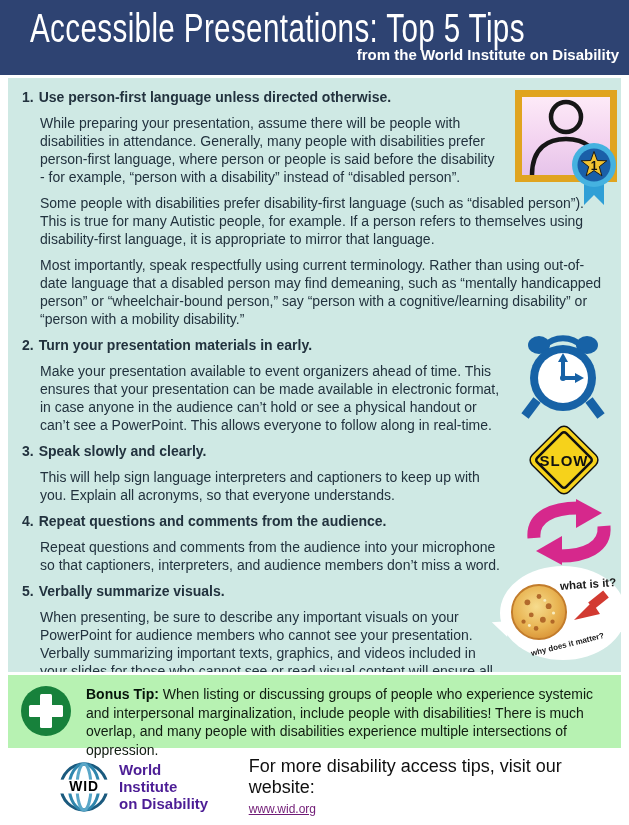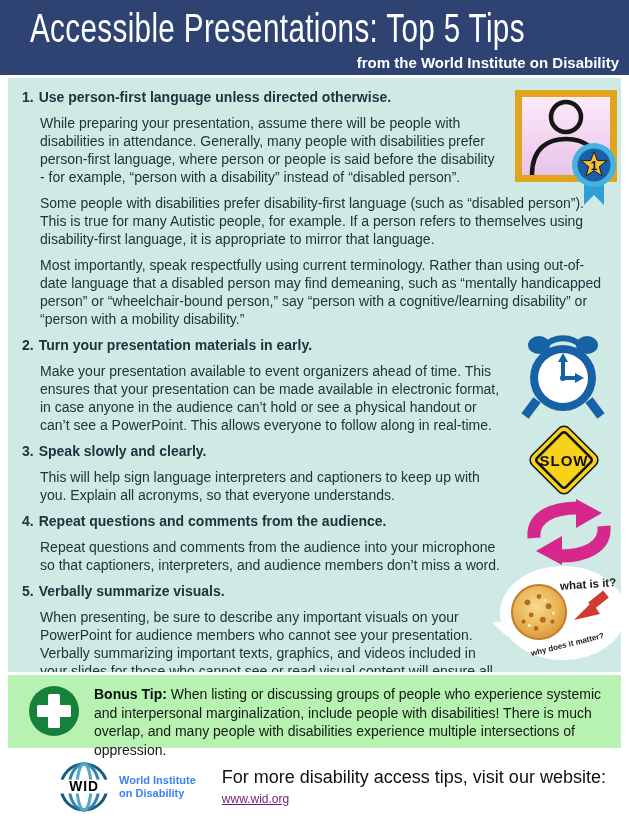--- a/index.html
+++ b/index.html
@@ -9,21 +9,21 @@
     margin:0 auto; overflow:hidden;
   }
   
   .header { height:75px; background:#2e4372; position:relative; }
   .title {
     position:absolute; left:30px; top:6px; color:#ffffff;
     font-size:40px; font-weight:400; white-space:nowrap;
     transform:scaleX(0.74); transform-origin:left center; letter-spacing:0.5px;
   }
   .subtitle {
-    position:absolute; right:10px; bottom:4px; color:#ffffff;
+    position:absolute; right:10px; bottom:12px; color:#ffffff;
     font-size:15px; font-weight:700;
   }
   
   .band-teal {
     margin:3px 8px 0 8px; height:594px; background:#cfe9e4;
     position:relative; overflow:hidden;
   }
   .tips { padding:10px 6px 0 14px; }
   .tip { margin-bottom:5px; }
   .tip-h {
@@ -62,35 +62,35 @@
   }
   .bubble-sub {
     position:absolute; bottom:11px; left:30px; font-size:8px; font-weight:700;
     color:#1a1a1a; transform:rotate(-14deg);
   }
   .pizza { position:absolute; left:10px; top:17px; width:58px; height:58px; }
   .red-arrow { position:absolute; right:16px; top:24px; width:40px; height:34px; }
   
   .band-green {
     margin:3px 8px 0 8px; height:73px; background:#b7f2b2;
-    display:flex; align-items:flex-start; padding:10px 14px 0 20px;
+    display:flex; align-items:flex-start; padding:10px 14px 0 12px;
   }
   .plus-wrap { flex:0 0 52px; height:52px; }
   .bonus-text {
     margin-left:14px; font-size:14px; line-height:18.5px; color:#101c10; width:520px;
   }
   .bonus-text b { color:#06130a; }
   
   .footer {
     height:77px; background:#ffffff; display:flex; align-items:center;
     padding-left:58px;
   }
   .globe { flex:0 0 52px; height:52px; }
   .logo-name {
-    margin-left:9px; font-size:11px; font-weight:700; color:#3b82f6;
+    margin-left:9px; font-size:15px; font-weight:700; color:#4c1d95;
     line-height:1.15;
   }
   .cta-block { margin-left:26px; }
   .cta-line { font-size:18px; color:#101010; }
   .cta-link {
     display:inline-block; margin-top:4px; font-size:12px; color:#701a75;
     text-decoration:underline; cursor:pointer;
   }
 </style>
 </head>

